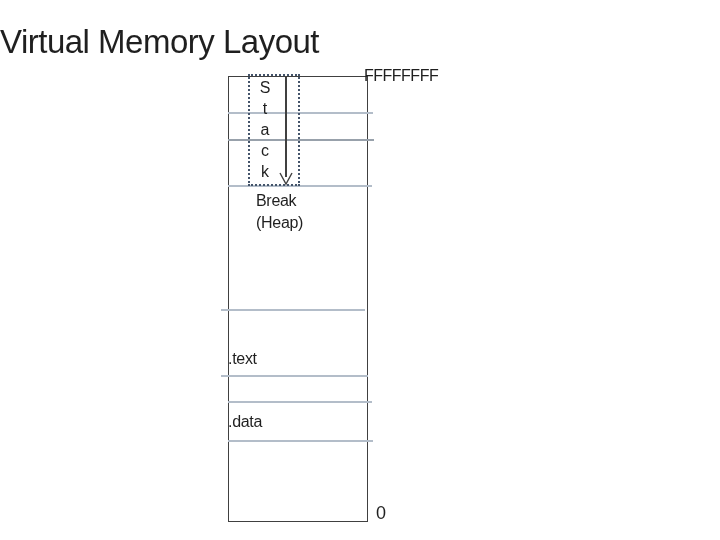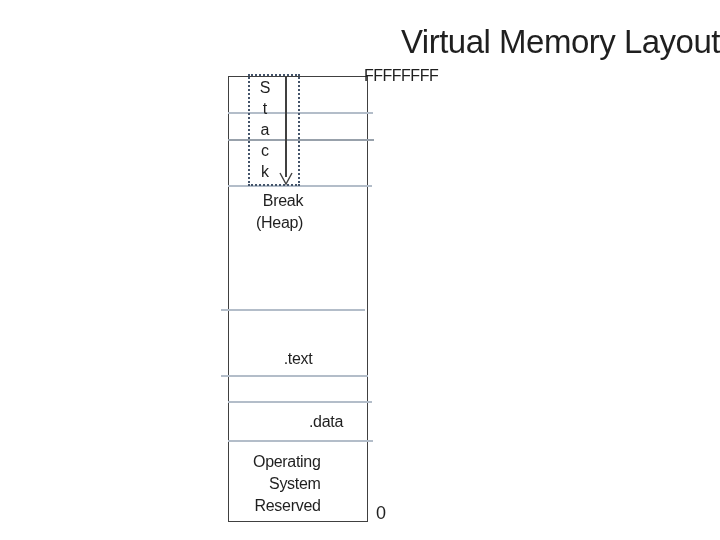--- a/index.html
+++ b/index.html
@@ -14,21 +14,21 @@
     background: #ffffff;
     font-family: "Liberation Sans", sans-serif;
     color: #1f1f1f;
     overflow: hidden;
   }
   .title {
     position: absolute;
     left: 0;
     top: 22px;
     width: 720px;
-    text-align: right;
+    text-align: left;
     font-size: 33px;
     line-height: 40px;
     letter-spacing: -0.5px;
     color: #1f1f1f;
     white-space: nowrap;
   }
   .mem-box {
     position: absolute;
     left: 228px;
     top: 76px;
@@ -75,26 +75,24 @@
     position: absolute;
     left: 277px;
     top: 172px;
   }
   .label {
     position: absolute;
     font-size: 16px;
     line-height: 22px;
     letter-spacing: -0.3px;
     white-space: nowrap;
-    text-align: right;
   }
   .label.centered {
     left: 228px;
     width: 140px;
-    text-align: center;
   }
   .addr {
     position: absolute;
     font-size: 16px;
     letter-spacing: -0.5px;
     white-space: nowrap;
   }
   .addr.bottom { font-size: 18px; }
 </style>
 </head>
@@ -128,24 +126,19 @@
     <div>c</div>
     <div>k</div>
   </div>
 
   <div class="label" style="left:256px; top:190px;">
     <div>Break</div>
     <div>(Heap)</div>
   </div>
 
   <div class="label centered" style="top:348px;">.text</div>
-  <div class="label centered" style="top:411px;padding-left:28px;">.data</div>
+  <div class="label centered" style="top:411px;">.data</div>
 
-  <div class="label" style="left:253px; top:451px;">
-    <div>Operating</div>
-    <div>System</div>
-    <div>Reserved</div>
-  </div>
 
   <div class="addr" style="left:364px; top:67px;">FFFFFFFF</div>
   <div class="addr bottom" style="left:376px; top:503px;">0</div>
 
 </div>
 
 </body></html>

